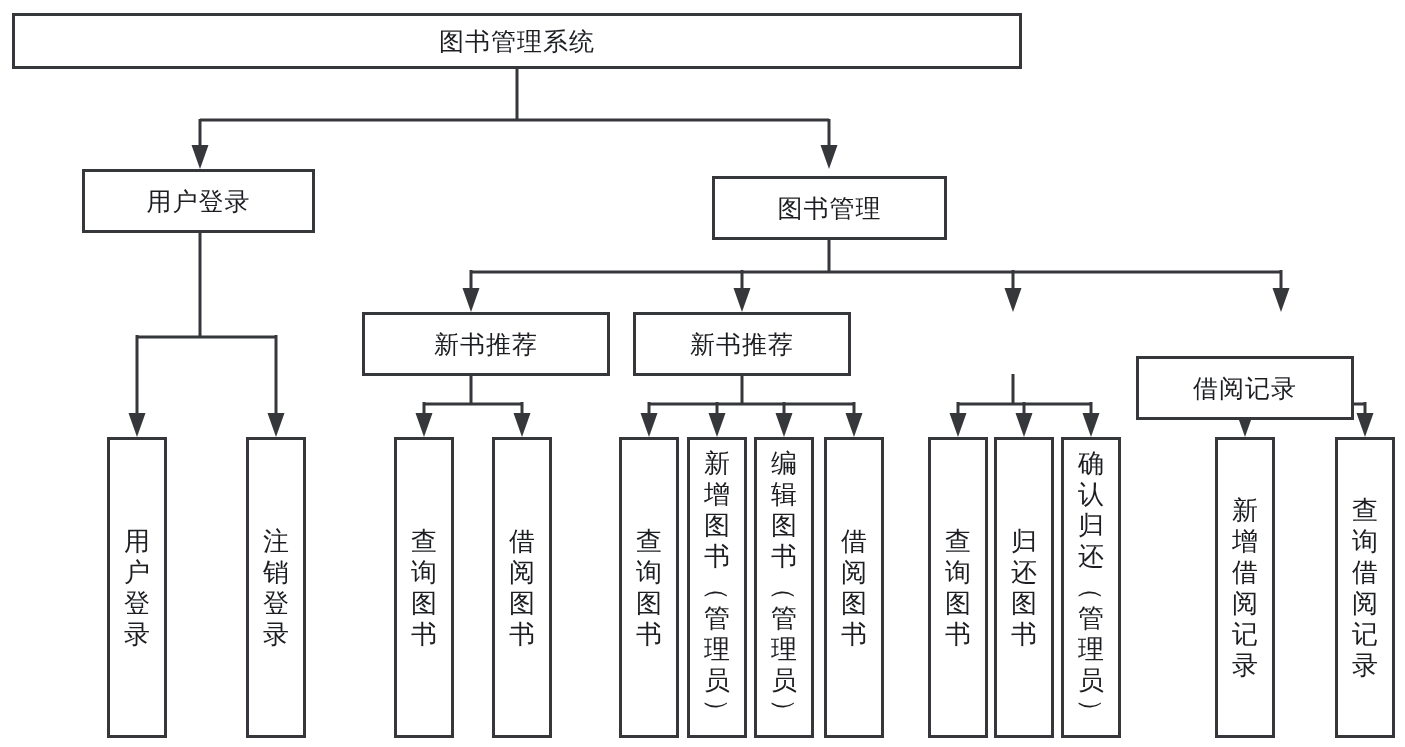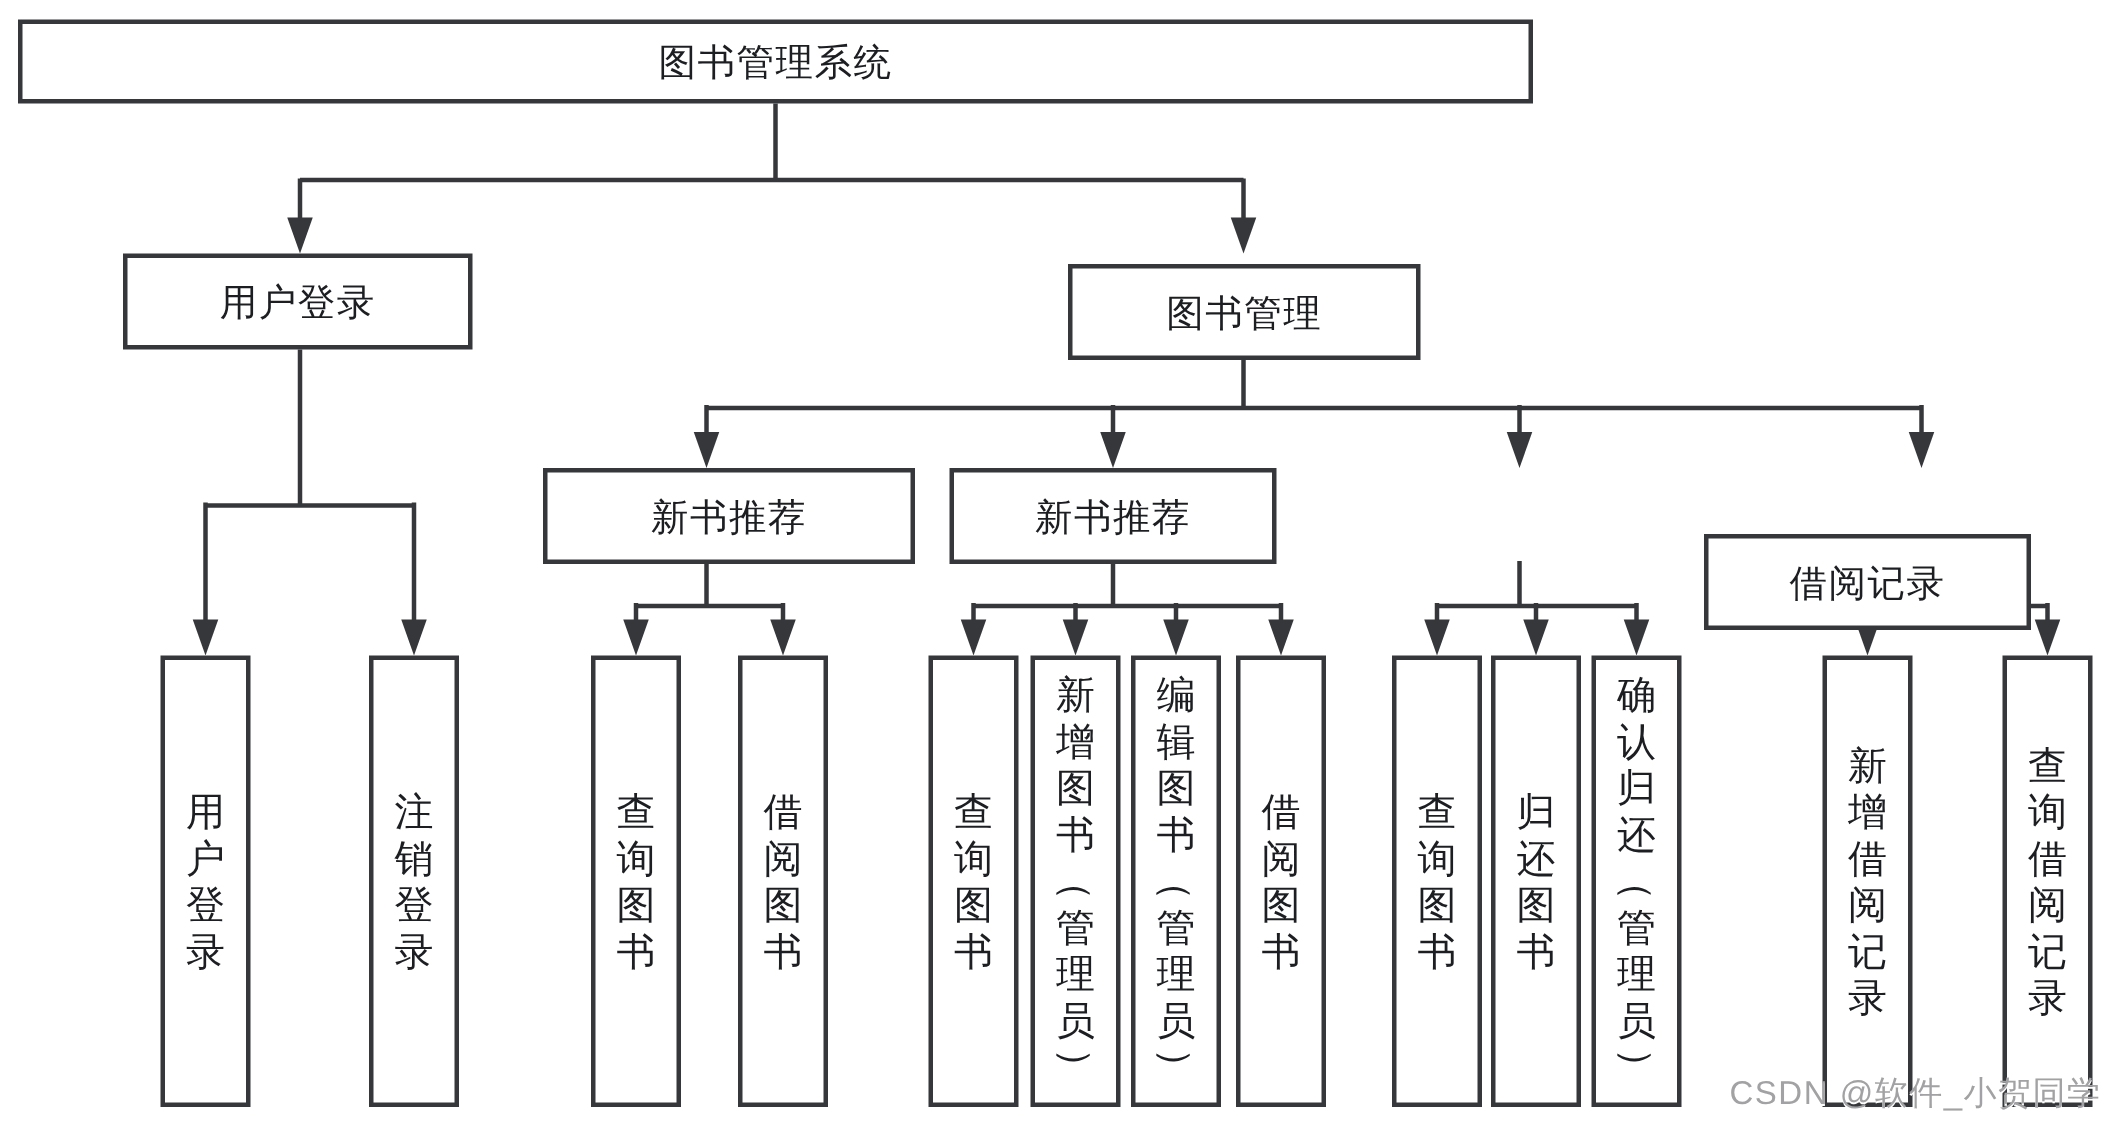--- a/index.html
+++ b/index.html
@@ -259,14 +259,13 @@
     </div>
   <div class="box vbox leaf" id="l13">
       <div>查</div>
       <div>询</div>
       <div>借</div>
       <div>阅</div>
       <div>记</div>
       <div>录</div>
     </div>
 
-  <div id="watermark">CSDN @软件_小贺同学</div>
 </div>
 
 </body></html>

